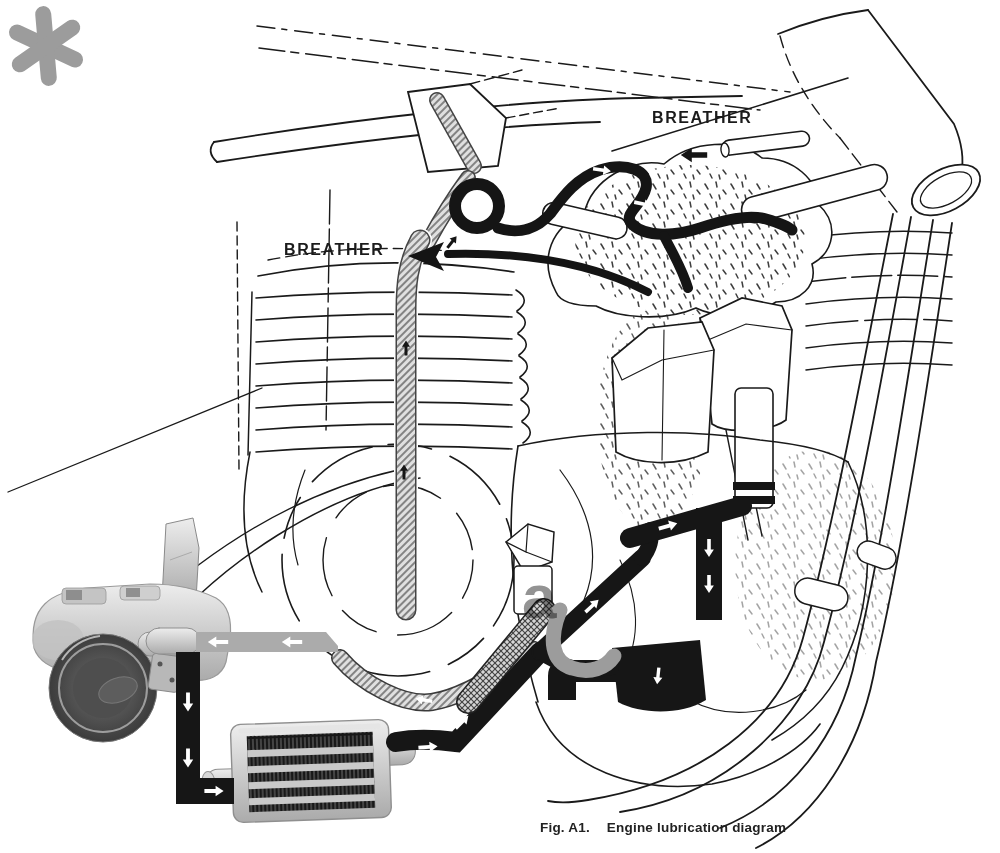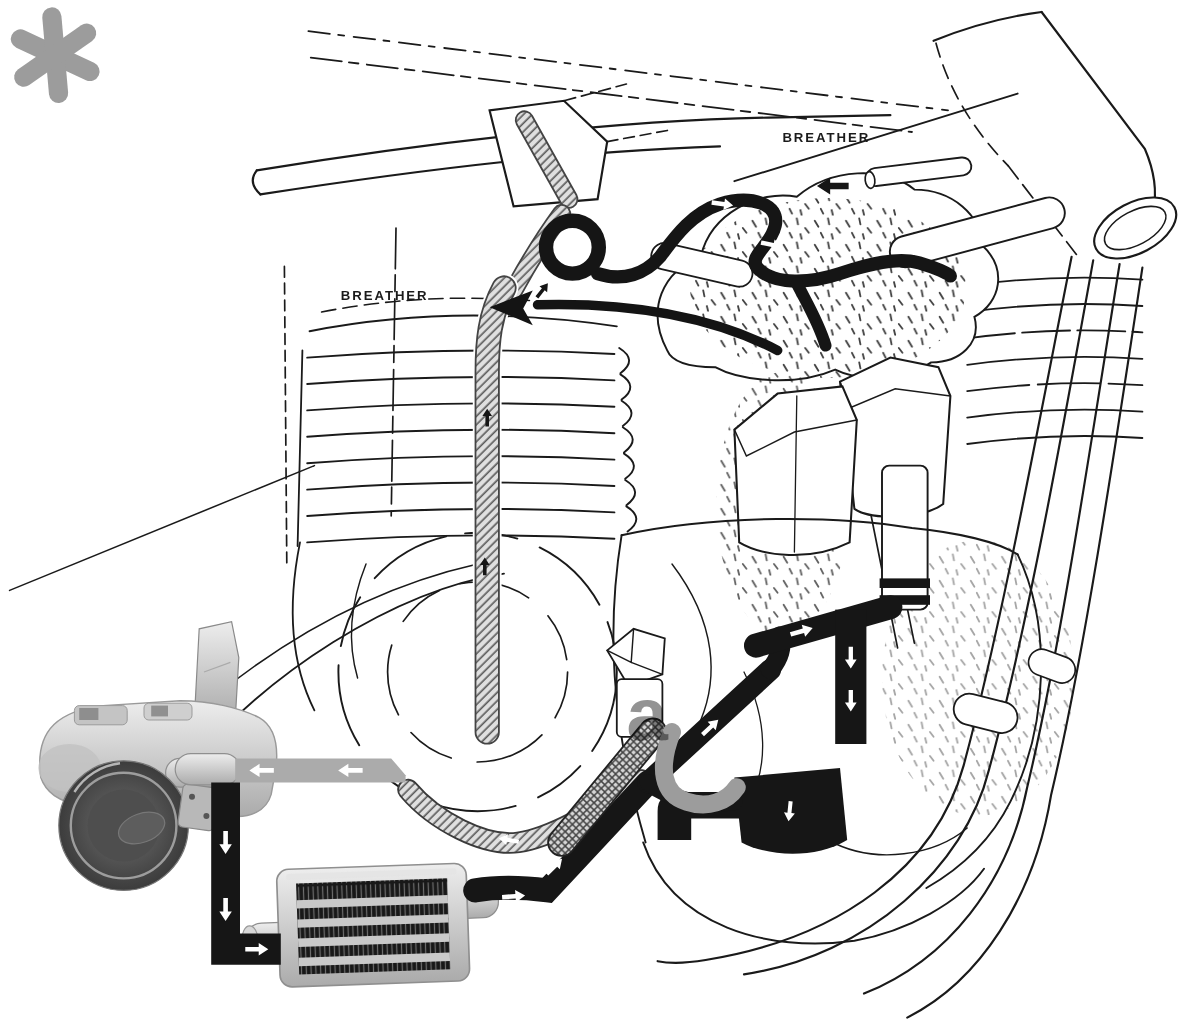--- a/index.html
+++ b/index.html
@@ -1,19 +1,19 @@
 <!DOCTYPE html>
 <html><head>
 <meta charset="utf-8">
 <style>
   html,body{margin:0;padding:0;background:#fff;}
   .stage{position:relative;width:1000px;height:853px;background:#fff;overflow:hidden;
          font-family:"Liberation Sans",sans-serif;}
   .stage svg{position:absolute;left:0;top:0;}
-  .lbl{position:absolute;color:#1b1b1b;font-weight:600;font-size:11px;letter-spacing:1.6px;white-space:nowrap;}
+  .lbl{position:absolute;color:#1b1b1b;font-weight:600;font-size:16px;letter-spacing:1.6px;white-space:nowrap;}
   .lbl-top{left:652px;top:109px;}
   .lbl-left{left:284px;top:241px;}
   .caption{position:absolute;left:540px;top:820px;display:flex;gap:17px;
            font-size:13.5px;font-weight:700;color:#222;letter-spacing:.2px;white-space:nowrap;}
   .wm{position:absolute;left:522px;top:566px;display:flex;color:#8a8a8a;opacity:.92;
       mix-blend-mode:multiply;font-weight:700;font-size:62px;line-height:1;letter-spacing:2px;pointer-events:none;}
   .wm .gap{width:32px;}
   .wm-star{position:absolute;left:676px;top:544px;mix-blend-mode:multiply;opacity:.9;pointer-events:none;}
 </style>
 </head>
@@ -262,20 +262,24 @@
     <use href="#aw" transform="translate(658 676) rotate(96) scale(.7)"></use>
     <path d="M548,700 V676 Q548,660 566,660 H620 V682 H576 V700 Z" fill="#161616" stroke="none"></path>
     <path d="M540,652 C560,668 588,672 612,668" stroke="#161616" stroke-width="14"></path>
     <path d="M560,610 C548,640 552,662 572,668 C590,674 606,668 614,656" stroke="#9c9c9c" stroke-width="15"></path>
   </g>
 </svg>
 
 <div class="lbl lbl-top">BREATHER</div>
 <div class="lbl lbl-left">BREATHER</div>
 
+<div class="caption">
+  <span>Fig. A1.</span>
+  <span>Engine lubrication diagram</span>
+</div>
 
 <div class="wm">
   <span>a</span>
   <span class="gap"></span>
 </div>
 <svg class="wm-star" width="92" height="92" viewBox="-46 -46 92 92">
   <g fill="#919191">
     <rect x="-40" y="-8" width="80" height="16" rx="8" transform="rotate(25)"></rect>
     <rect x="-40" y="-8" width="80" height="16" rx="8" transform="rotate(85)"></rect>
     <rect x="-40" y="-8" width="80" height="16" rx="8" transform="rotate(145)"></rect>

